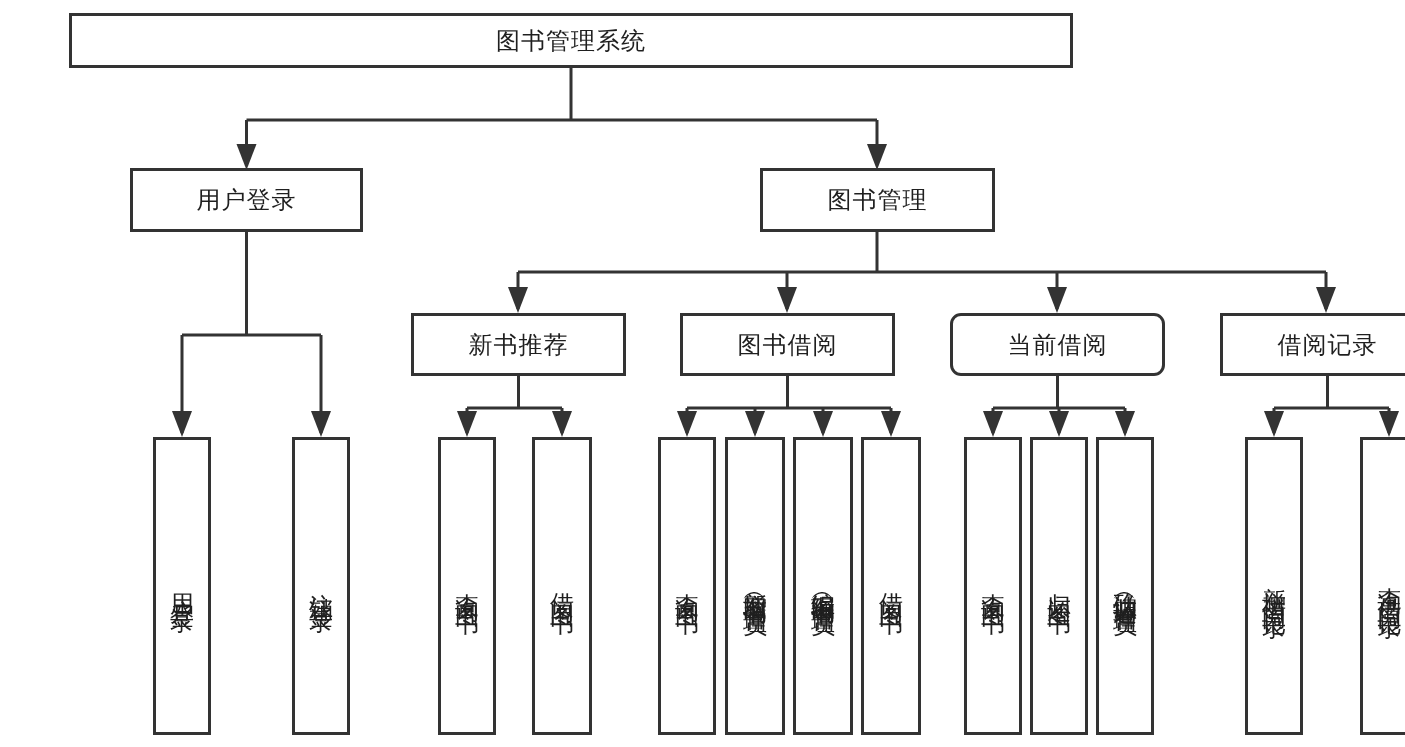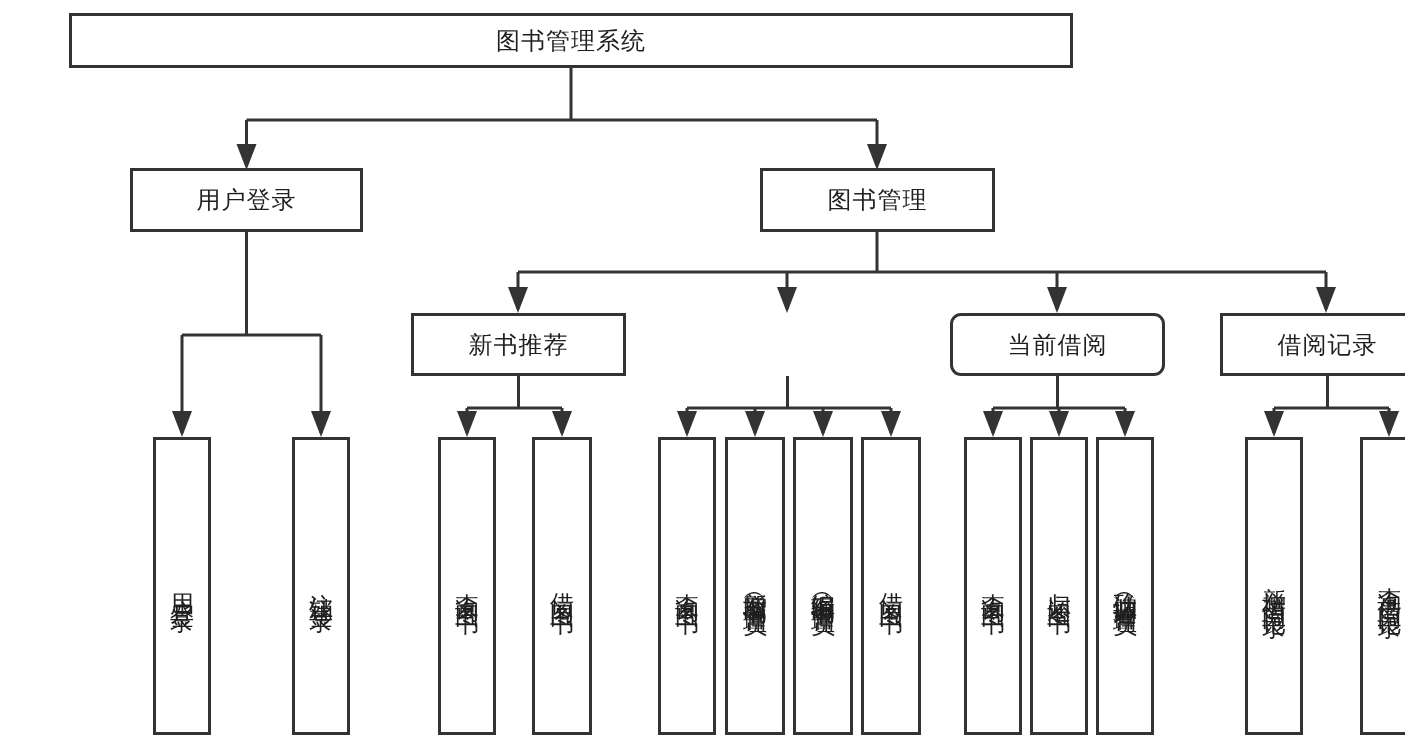--- a/index.html
+++ b/index.html
@@ -117,20 +117,21 @@
     <polygon points="1216,411 1236,411 1226,437"></polygon>
     <polygon points="1331,411 1351,411 1341,437"></polygon>
   </svg>
 
   <div class="node" style="left:21px; top:13px; width:1004px; height:55px;">图书管理系统</div>
 
   <div class="node" style="left:82px; top:168px; width:233px; height:64px;">用户登录</div>
   <div class="node" style="left:363px; top:313px; width:215px; height:63px;">新书推荐</div>
 
   <div class="node" style="left:712px; top:168px; width:235px; height:64px;">图书管理</div>
+  <div class="node" style="left:632px; top:313px; width:215px; height:63px;">图书借阅</div>
   <div class="node" style="left:902px; top:313px; width:215px; height:63px;border-radius:11px;">当前借阅</div>
   <div class="node" style="left:1172px; top:313px; width:215px; height:63px;">借阅记录</div>
 
   <div class="vnode" style="left:105px; top:437px; width:58px; height:298px;">用户登录</div>
   <div class="vnode" style="left:244px; top:437px; width:58px; height:298px;">注销登录</div>
 
   <div class="vnode" style="left:390px; top:437px; width:58px; height:298px;">查询图书</div>
   <div class="vnode" style="left:484px; top:437px; width:60px; height:298px;">借阅图书</div>
 
   <div class="vnode" style="left:610px; top:437px; width:58px; height:298px;">查询图书</div>

